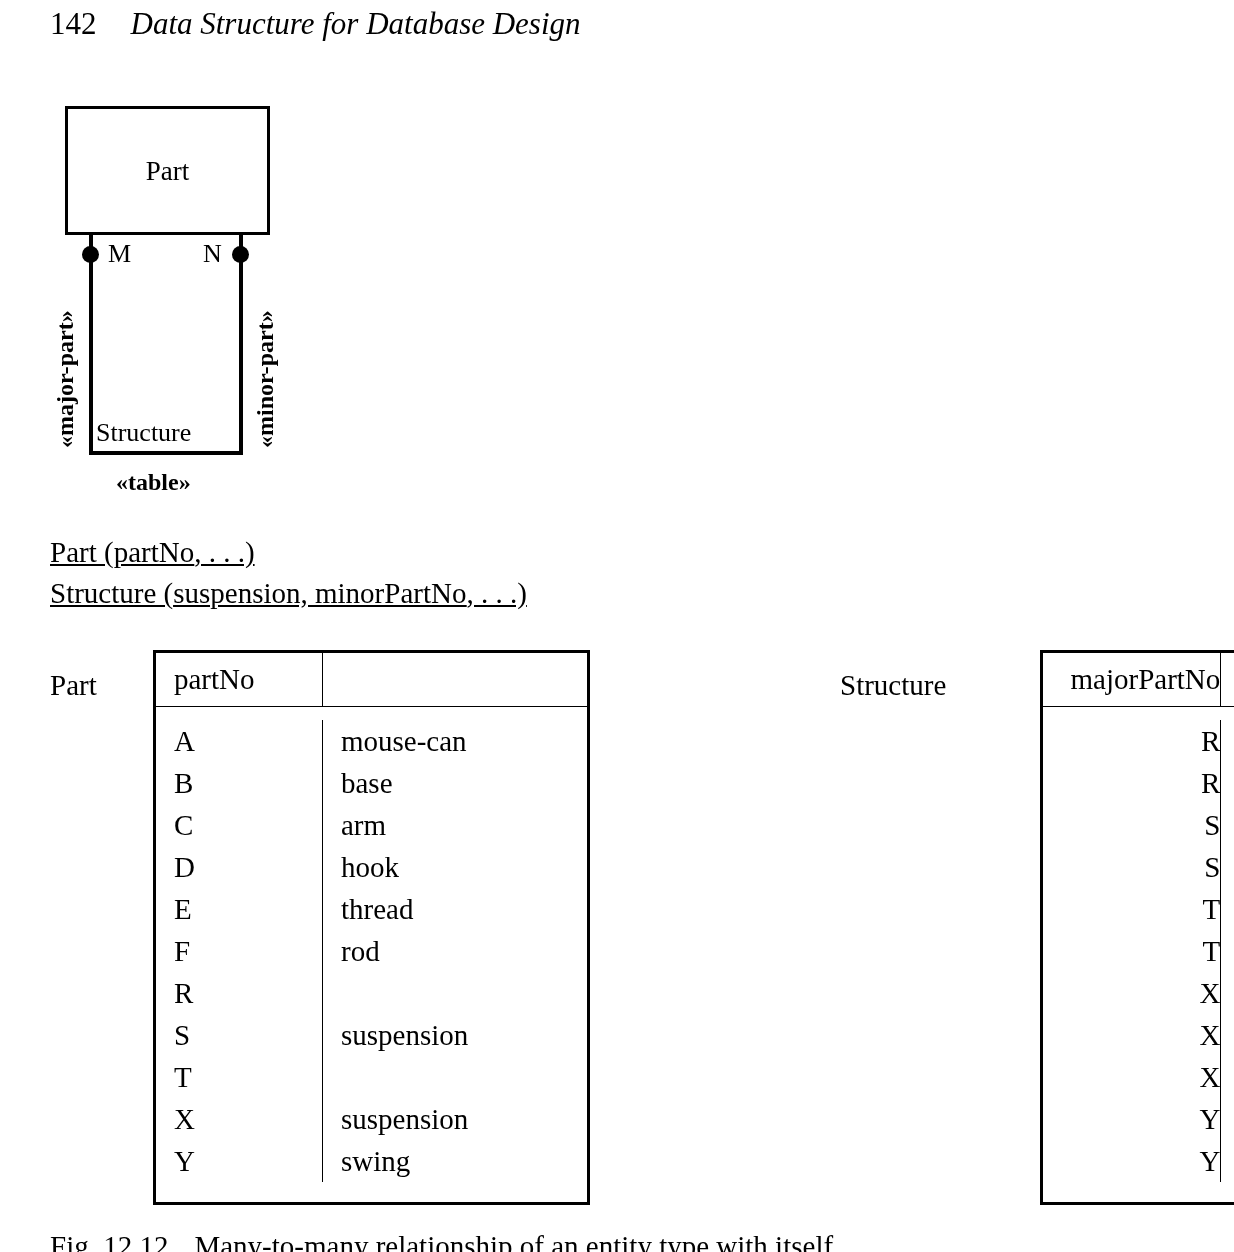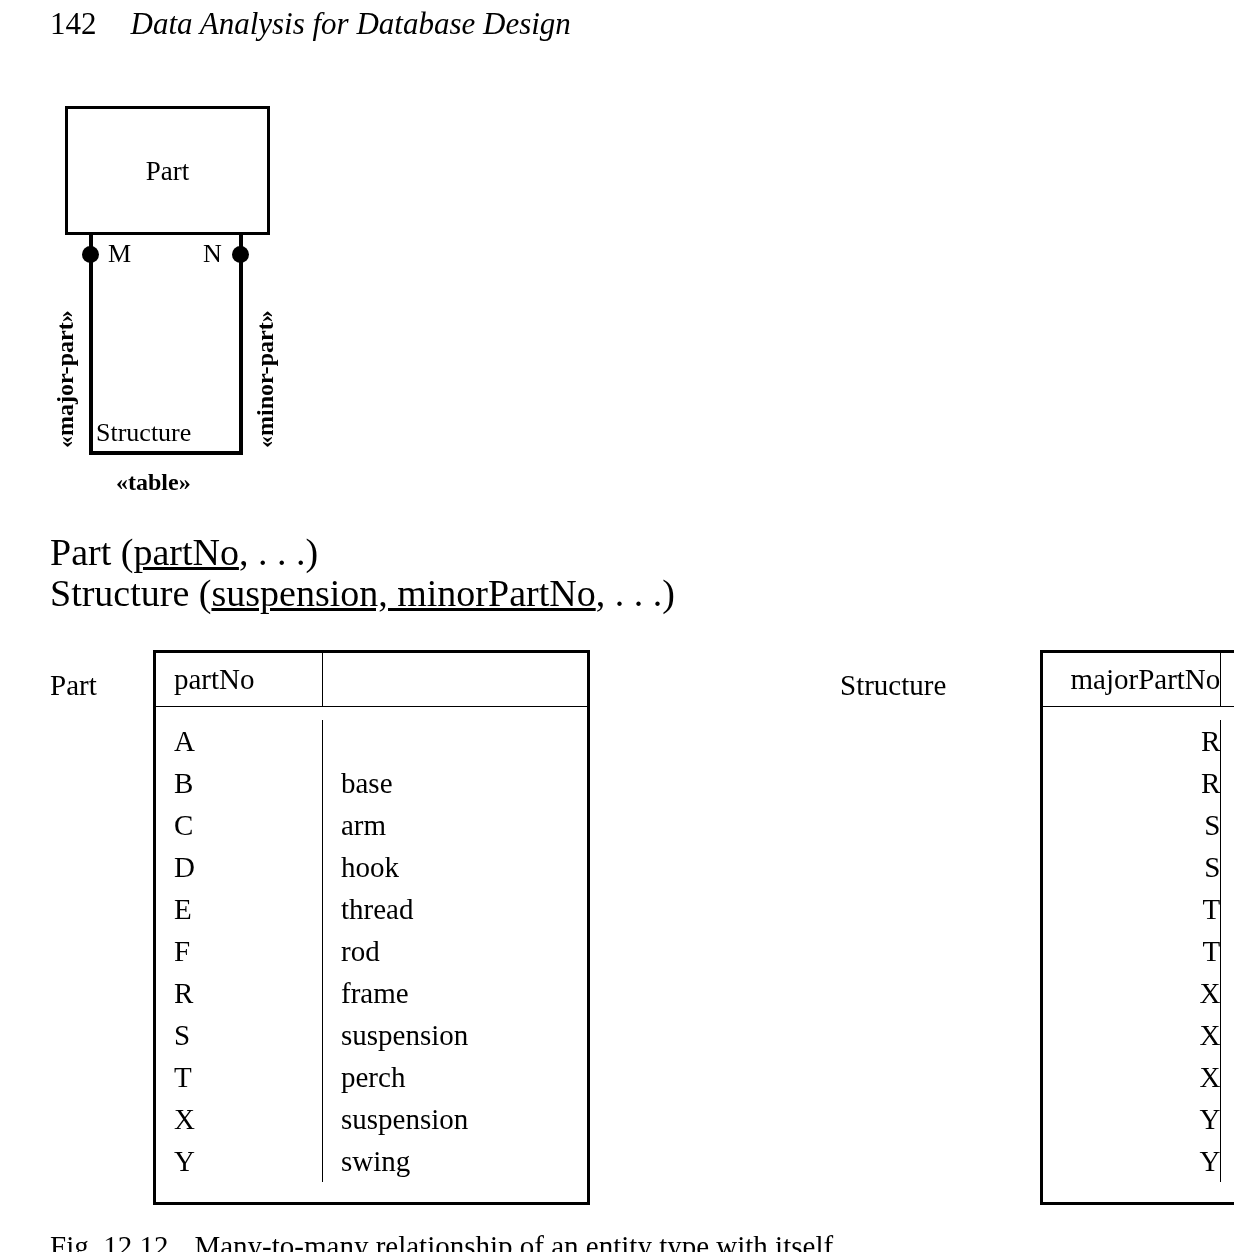--- a/index.html
+++ b/index.html
@@ -129,22 +129,23 @@
     transform: rotate(-90deg);
   }
   .role-major { left: 52px;  top: 448px; }
   .role-minor { left: 252px; top: 448px; }
 
   
   .schemas {
     position: absolute;
     left: 50px;
     top: 532px;
-    font-size: 38px;
+    font-size: 29px;
     line-height: 41px;
+    text-decoration: underline;
   }
   .schemas .line { white-space: nowrap; }
   .schemas .key {
     text-decoration: underline;
     text-underline-offset: 2px;
   }
 
   
   .rel-block {
     position: absolute;
@@ -210,21 +211,21 @@
     font-size: 29px;
     line-height: 36px;
     white-space: nowrap;
   }
   .fig-caption .fig-no { margin-right: 26px; }
 </style>
 </head>
 <body>
 
 <div class="page-header">
-  <span class="folio">142</span><span class="title">Data Analysis for Database Design</span>
+  <span class="folio">142</span><span class="title">Data Structure for Database Design</span>
 </div>
 
 <div class="diagram">
 
   <div class="part-box">
     <span class="box-label">Part</span>
   </div>
 
   <div class="leg leg-left"></div>
   <div class="leg leg-right"></div>
@@ -250,20 +251,21 @@
 
 <div class="rel-block" id="part-block">
   <div class="rel-name">Part</div>
   <div class="rel-table" id="part-table">
     <div class="thead">
       <div class="cell c1 col-sep">partNo</div>
     </div>
     <div class="tbody" id="part-tbody">
         <div class="tbody-row">
           <div class="cell c1 col-sep">A</div>
+          <div class="cell c2">mouse-can</div>
         </div>
         <div class="tbody-row">
           <div class="cell c1 col-sep">B</div>
           <div class="cell c2">base</div>
         </div>
         <div class="tbody-row">
           <div class="cell c1 col-sep">C</div>
           <div class="cell c2">arm</div>
         </div>
         <div class="tbody-row">
@@ -273,29 +275,27 @@
         <div class="tbody-row">
           <div class="cell c1 col-sep">E</div>
           <div class="cell c2">thread</div>
         </div>
         <div class="tbody-row">
           <div class="cell c1 col-sep">F</div>
           <div class="cell c2">rod</div>
         </div>
         <div class="tbody-row">
           <div class="cell c1 col-sep">R</div>
-          <div class="cell c2">frame</div>
         </div>
         <div class="tbody-row">
           <div class="cell c1 col-sep">S</div>
           <div class="cell c2">suspension</div>
         </div>
         <div class="tbody-row">
           <div class="cell c1 col-sep">T</div>
-          <div class="cell c2">perch</div>
         </div>
         <div class="tbody-row">
           <div class="cell c1 col-sep">X</div>
           <div class="cell c2">suspension</div>
         </div>
         <div class="tbody-row">
           <div class="cell c1 col-sep">Y</div>
           <div class="cell c2">swing</div>
         </div>
       </div>

